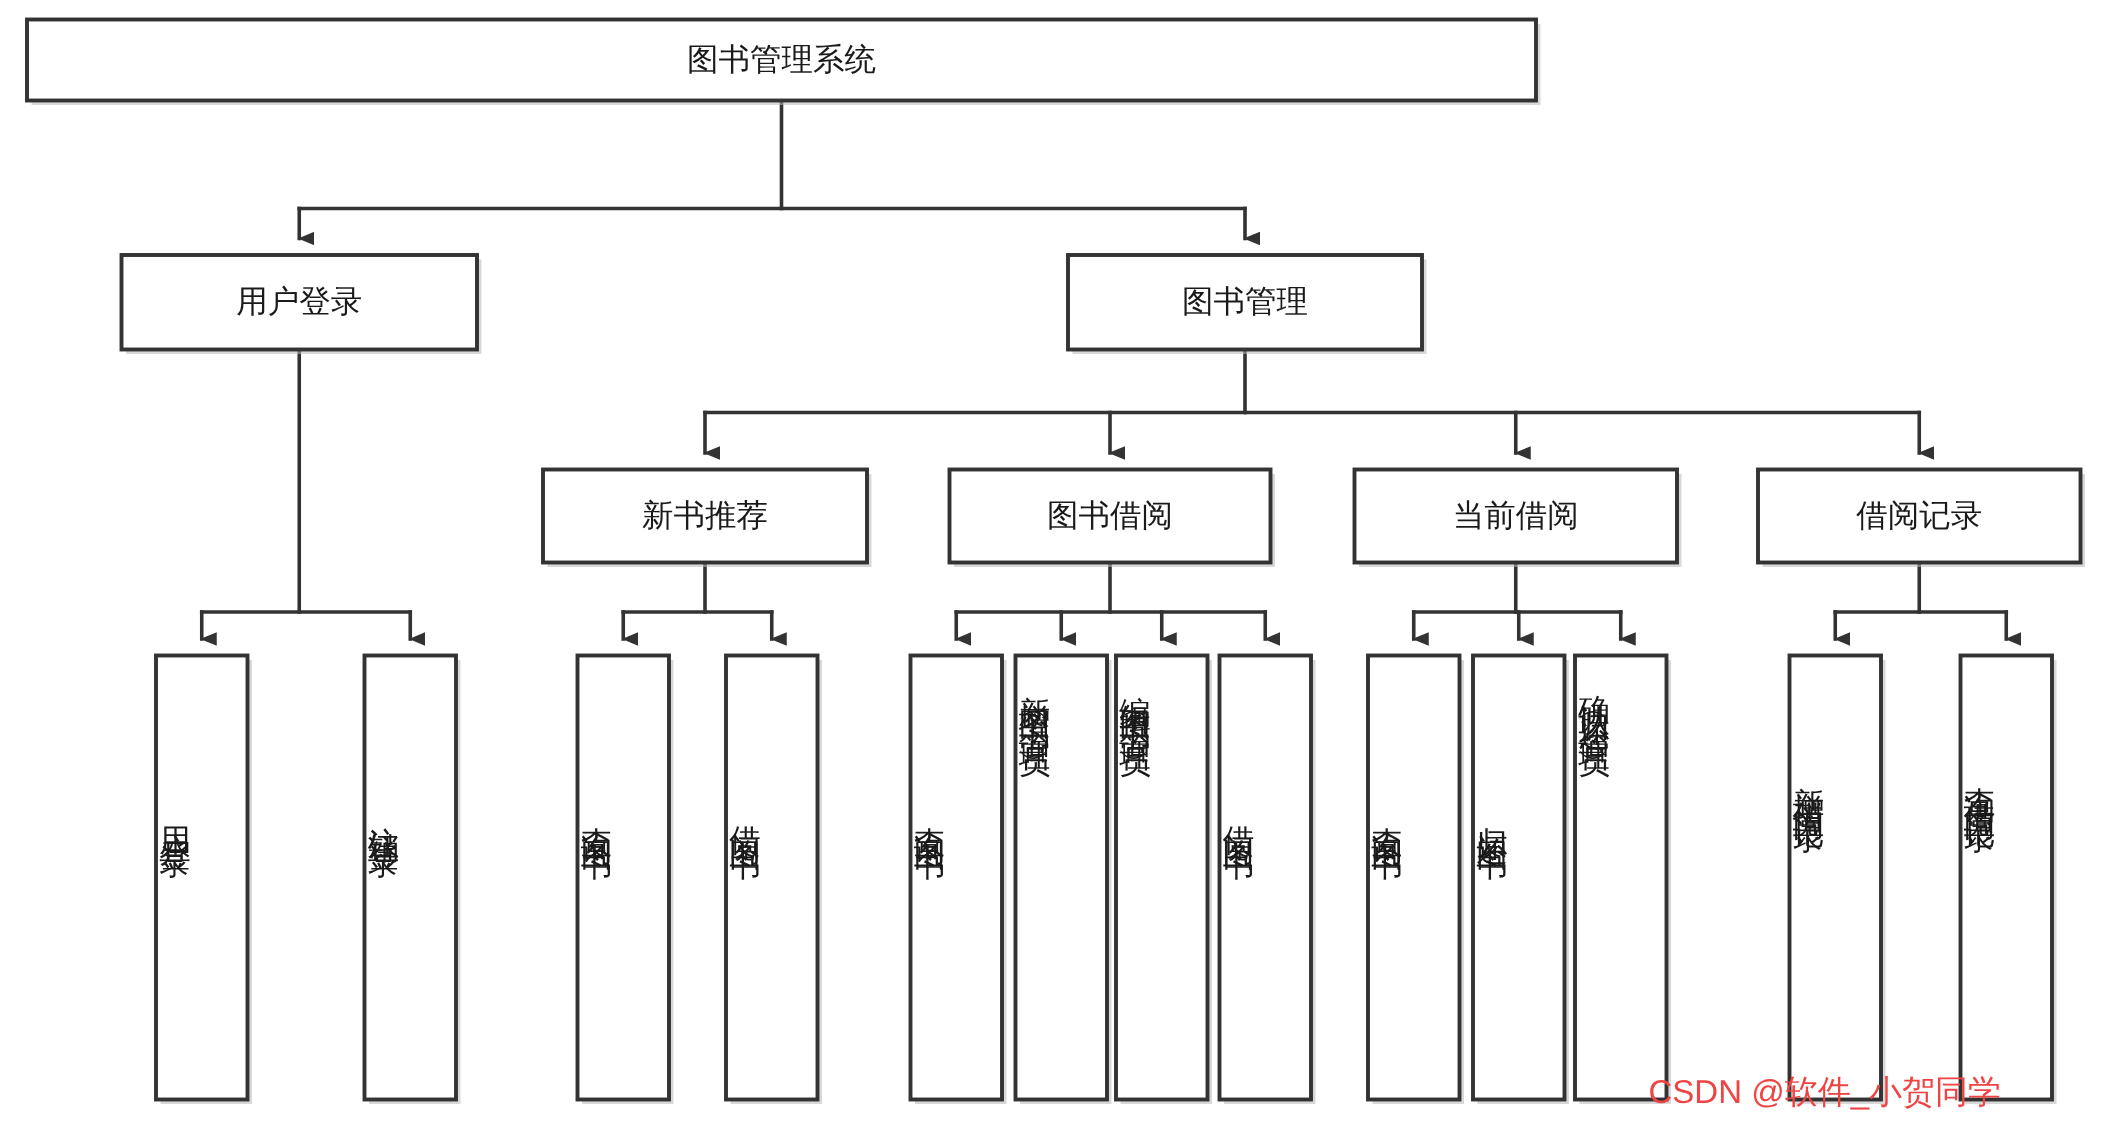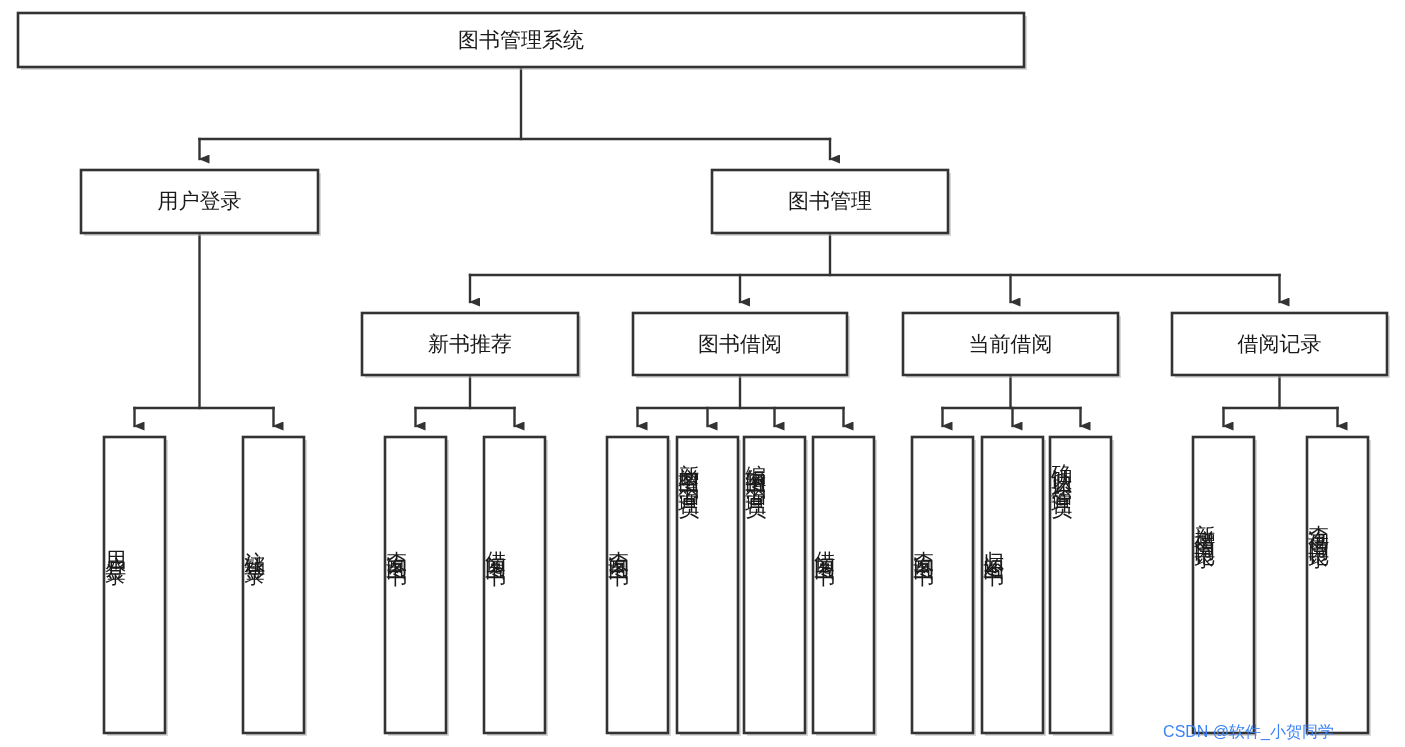--- a/index.html
+++ b/index.html
@@ -56,22 +56,22 @@
     writing-mode: vertical-rl;
     text-orientation: upright;
     letter-spacing: 5px;
     dominant-baseline: hanging;
   }
   .watermark {
     position: absolute;
     right: 8px;
     bottom: 4px;
     font-family: "Liberation Sans", "DejaVu Sans", sans-serif;
-    font-size: 16px;
-    color: #3b82f6;
+    font-size: 22px;
+    color: #ef4444;
     white-space: nowrap;
     user-select: none;
   }
 </style>
 </head>
 <body>
 
 <div id="diagram-root">
   <svg class="diagram-canvas" viewBox="0 0 1405 747" xmlns="http://www.w3.org/2000/svg">
     <defs>

